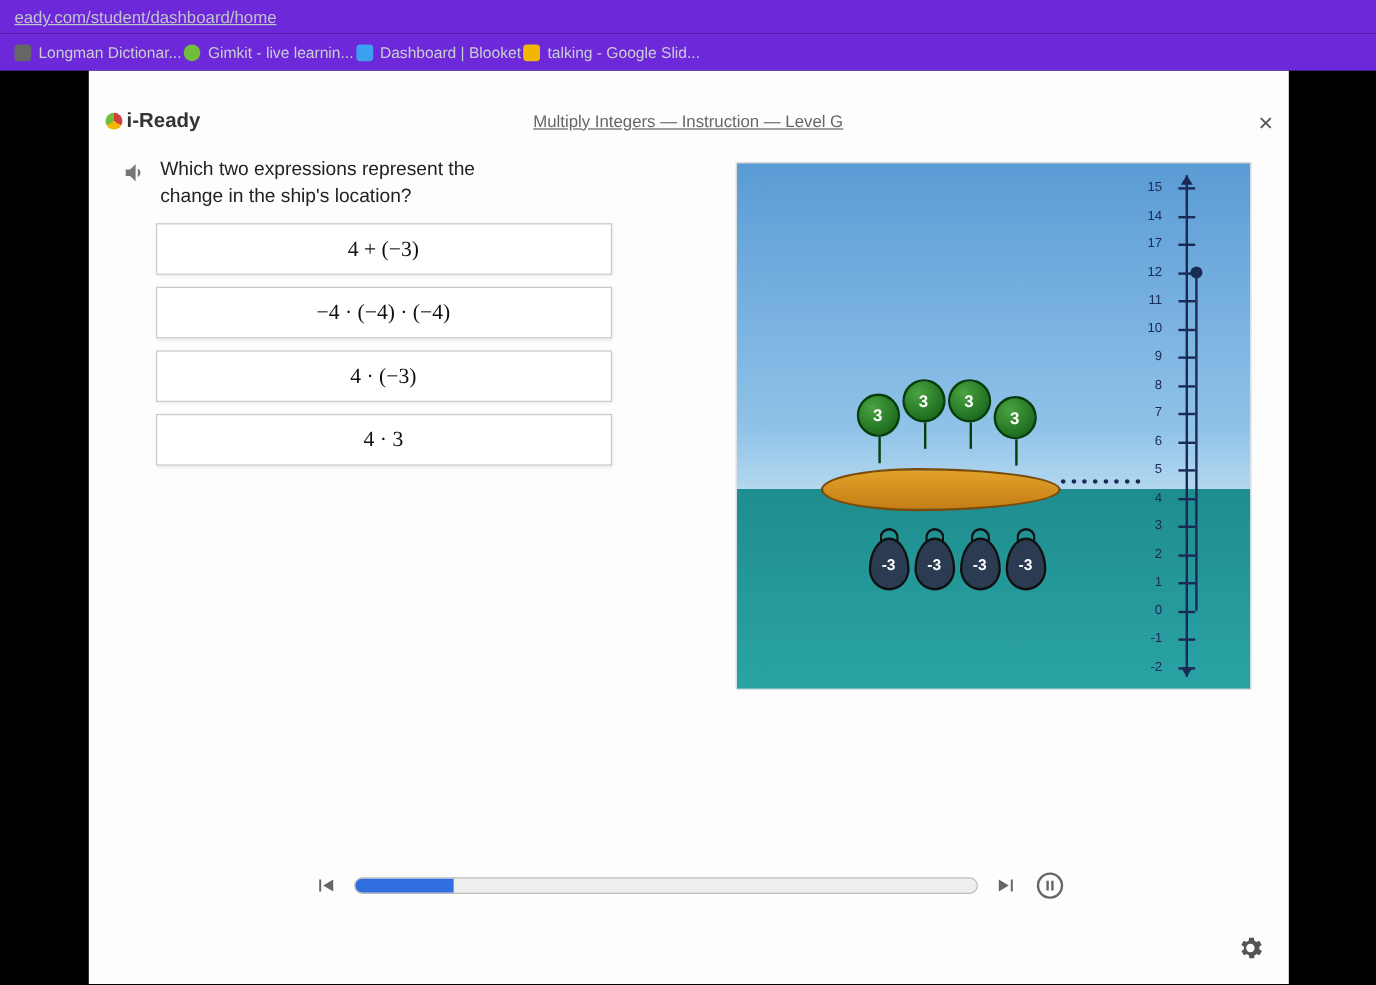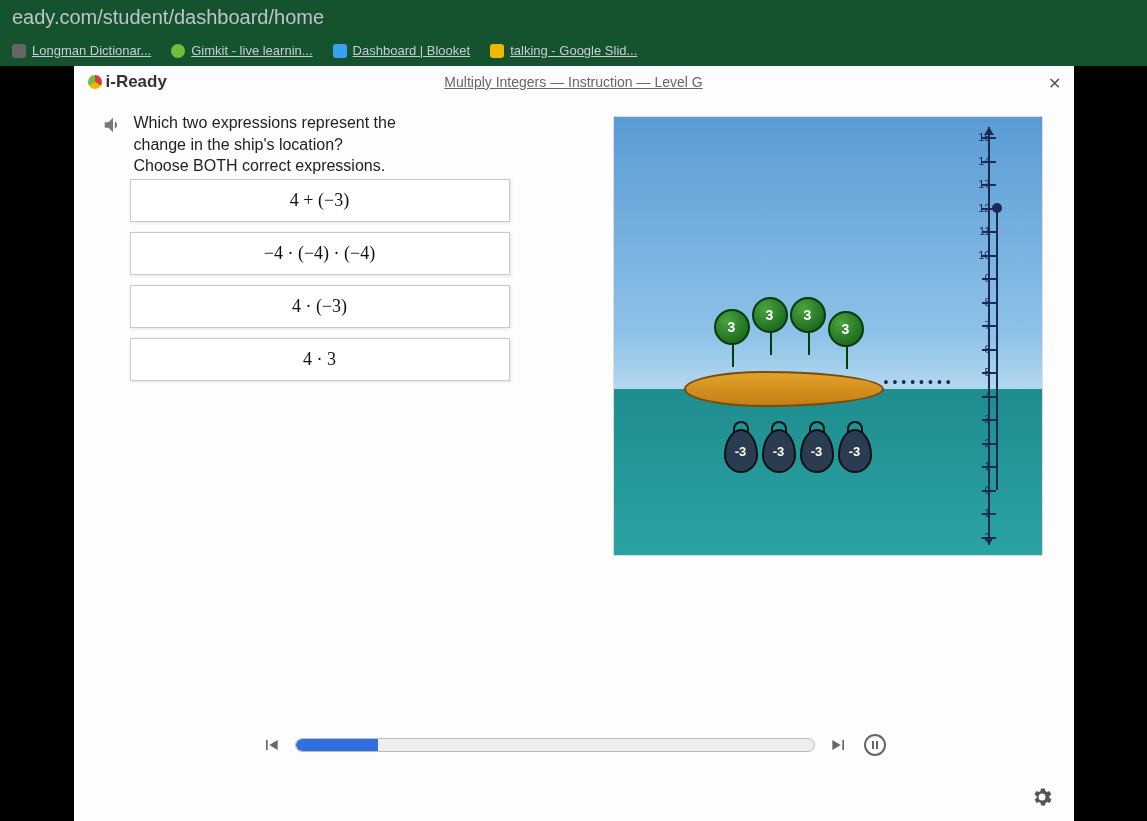--- a/index.html
+++ b/index.html
@@ -4,34 +4,34 @@
 <style>
   * { box-sizing: border-box; margin: 0; padding: 0; }
   body {
     background: #000;
     font-family: Arial, Helvetica, sans-serif;
     width: 1147px;
     height: 821px;
     overflow: hidden;
   }
   .browser-bar {
-    background: #14532d;
+    background: #6d28d9;
     color: #bfc4cc;
-    font-size: 20px;
+    font-size: 14px;
     padding: 6px 12px;
+    text-decoration: underline;
   }
   .bookmarks {
-    background: #14532d;
+    background: #6d28d9;
     color: #c9cdd4;
     font-size: 13px;
     padding: 8px 12px;
     display: flex;
-    gap: 20px;
+    gap: 2px;
     align-items: center;
-    text-decoration: underline;
   }
   .bm-item { display: flex; align-items: center; gap: 6px; cursor: pointer; }
   .bm-icon { width: 14px; height: 14px; display:inline-block; border-radius:3px; }
   .viewport {
     background: #000;
     padding: 0 56px;
     height: calc(821px - 60px);
     display: flex;
     justify-content: center;
   }
@@ -40,20 +40,21 @@
     background: #fdfdfd;
     display: flex;
     flex-direction: column;
     position: relative;
   }
   .app-header {
     display: flex;
     align-items: center;
     padding: 6px 14px 4px;
     position: relative;
+    margin-top: 26px;
   }
   .brand {
     font-weight: bold;
     font-size: 17px;
     color: #333;
     display:flex; align-items:center; gap:4px;
   }
   .brand-dot { width:14px; height:14px; border-radius:50%; background: conic-gradient(#d63c3c 0 120deg,#f2b705 120deg 240deg,#6fbf3b 240deg 360deg); }
   .lesson-title {
     font-size: 14px;
@@ -69,21 +70,21 @@
     flex: 1;
     display: flex;
     padding: 16px 20px 10px 28px;
     gap: 30px;
   }
   .left-col {
     width: 470px;
   }
   .question {
     display:flex; gap:10px; align-items:flex-start;
-    margin-bottom: 2px;
+    margin-bottom: 12px;
   }
   .audio-icon {
     width:22px;height:22px; color:#777; flex-shrink:0; margin-top:2px;
   }
   .q-text {
     font-size: 16px; color:#222; line-height:1.35;
   }
   .choices {
     display:flex; flex-direction:column; gap:10px; padding-left:28px;
   }
@@ -113,21 +114,21 @@
   }
   
   .axis {
     position:absolute; right: 40px; top: 10px; bottom: 10px;
     width: 50px;
   }
   .axis-line {
     position:absolute; left: 36px; top:0; bottom:0; width:2px; background:#1a2a55;
   }
   .tick { position:absolute; left:30px; width:14px; height:2px; background:#1a2a55; }
-  .tick-label { position:absolute; right: 11px; font-size:11px; color:#1a2a55; transform:translateY(-50%);margin-left:12px; }
+  .tick-label { position:absolute; right: 33px; font-size:11px; color:#1a2a55; transform:translateY(-50%);margin-left:12px; }
   .arrowh { position:absolute; left:32px; width:0;height:0; border-left:5px solid transparent; border-right:5px solid transparent; }
   
   .mover { position:absolute; left:44px; width:2px; background:#1a2a55; }
   .mover-dot { position:absolute; left:40px; width:10px; height:10px; background:#1a2a55; border-radius:50%; }
   
   .ship {
     position:absolute; left: 70px; bottom: 148px;
     width: 210px; height: 50px;
   }
   .hull {
@@ -222,21 +223,20 @@
 
     <div class="content">
       <div class="left-col">
         <div class="question">
           <svg class="audio-icon" viewBox="0 0 24 24" fill="currentColor">
               <path d="M3 9v6h4l5 5V4L7 9H3zm13.5 3a4.5 4.5 0 0 0-2.5-4v8a4.5 4.5 0 0 0 2.5-4z"></path>
             </svg>
           <div class="q-text">
             <span>Which two expressions represent the</span><br>
             <span>change in the ship's location?</span><br>
-            <span>Choose BOTH correct expressions.</span>
           </div>
         </div>
         <div class="choices">
           <div class="choice">4 + (−3)</div>
           <div class="choice">−4 · (−4) · (−4)</div>
           <div class="choice">4 · (−3)</div>
           <div class="choice">4 · 3</div>
         </div>
       </div>
 

